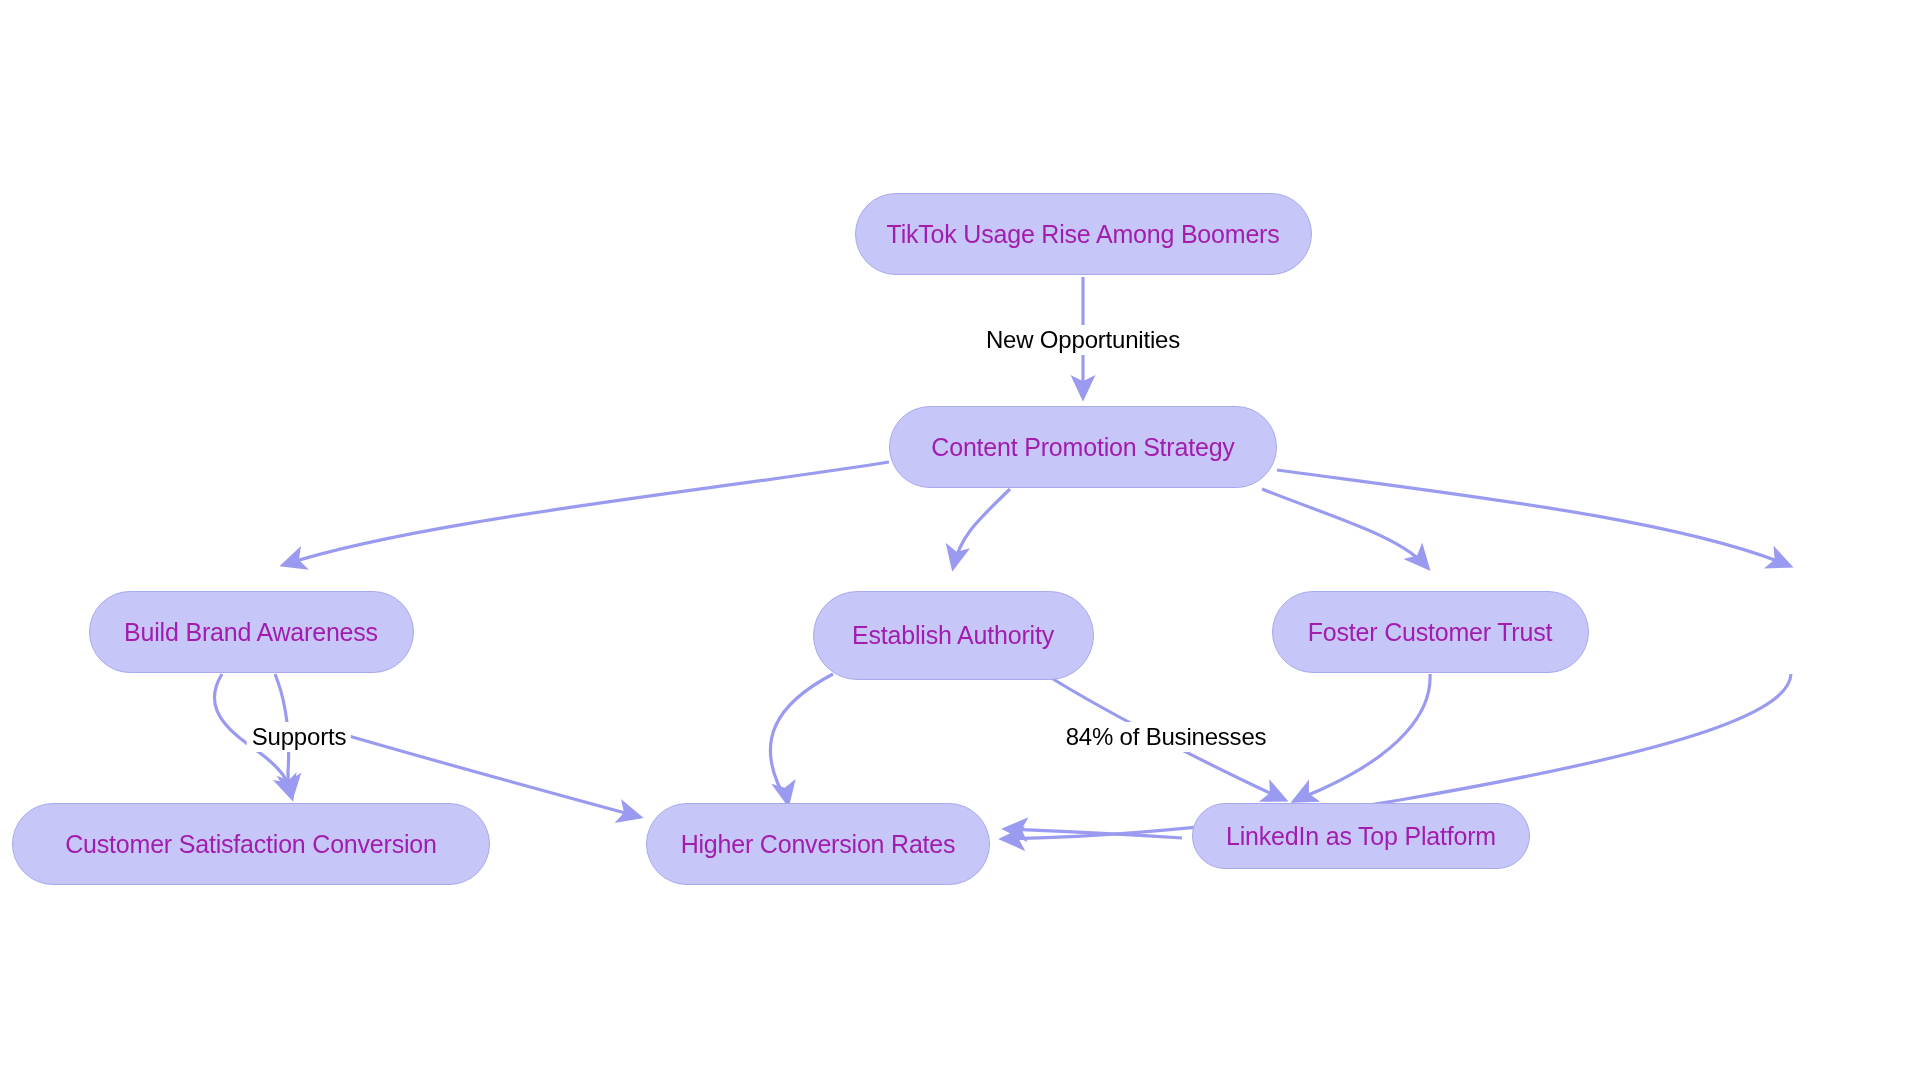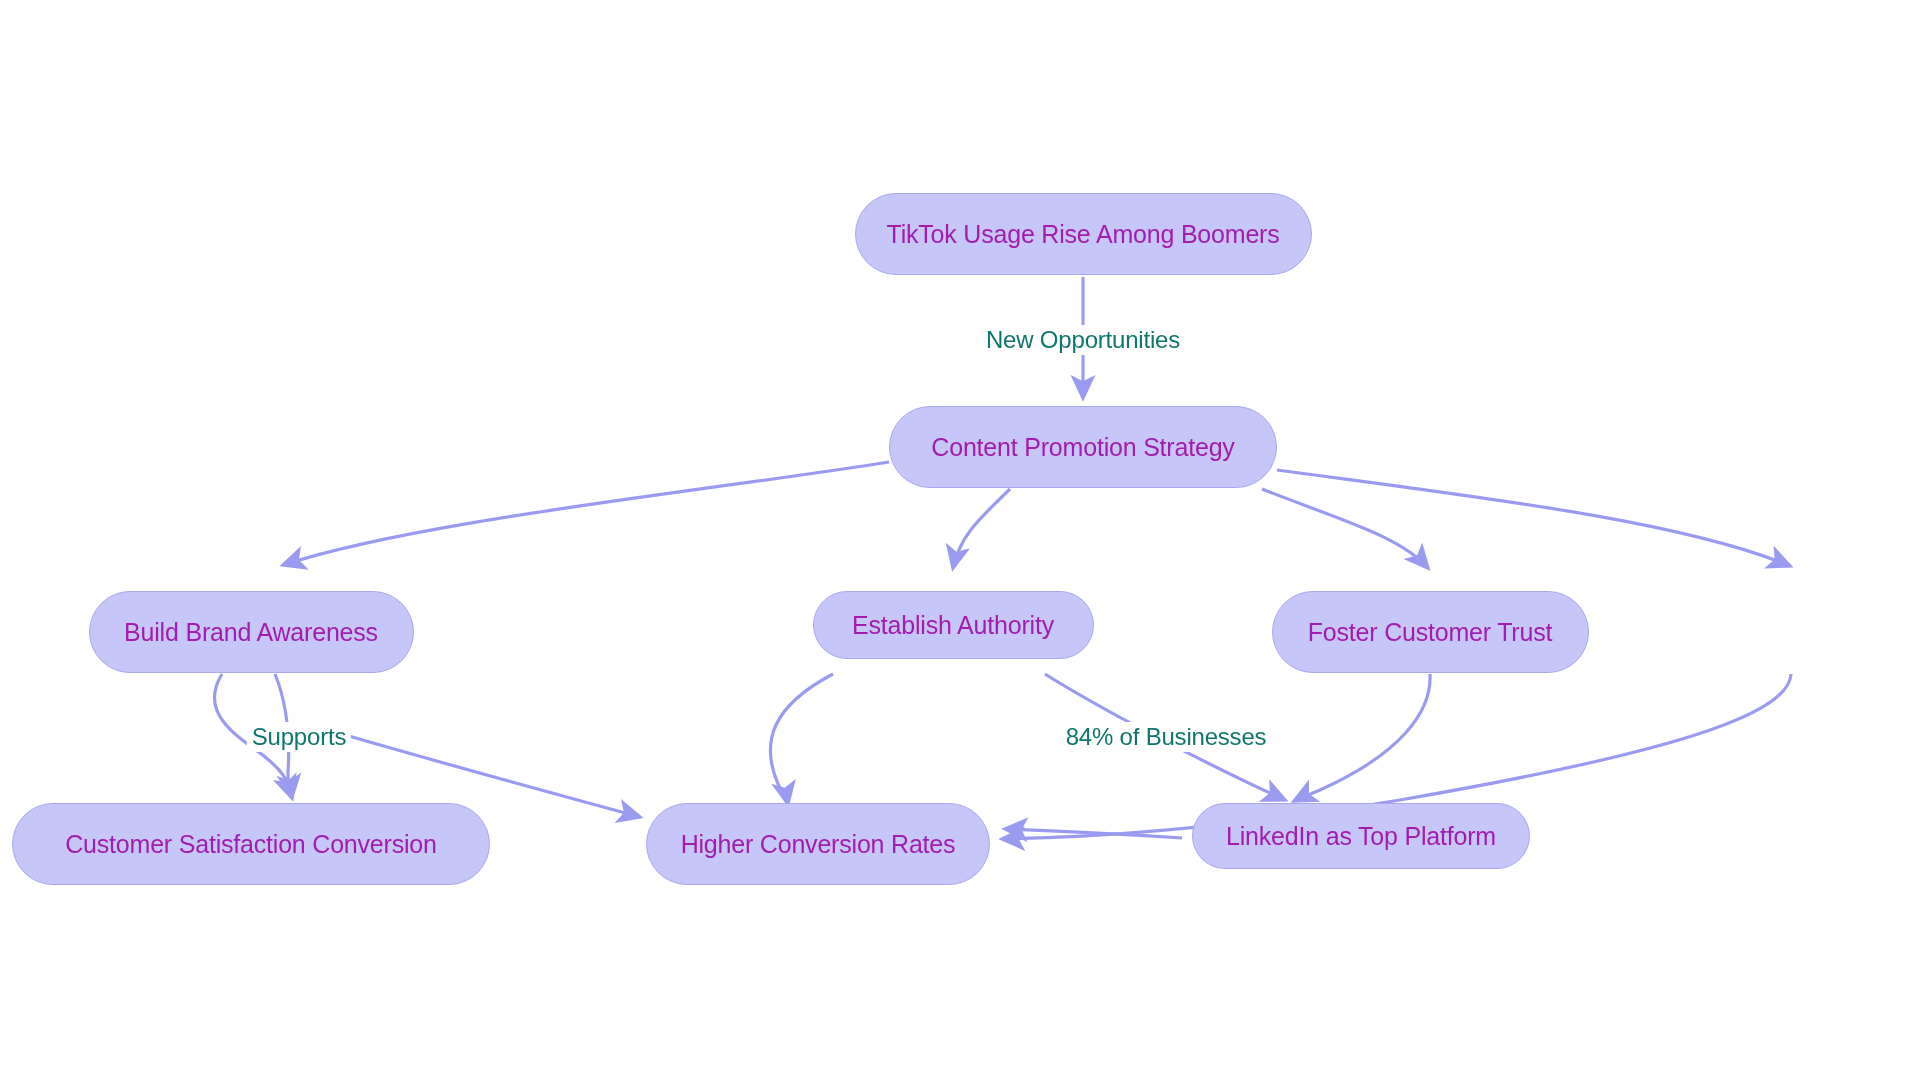--- a/index.html
+++ b/index.html
@@ -38,21 +38,21 @@
     border-radius: 999px;
     color: #a21caf;
     font-size: 25px;
     font-family: "Liberation Sans", sans-serif;
     letter-spacing: -0.2px;
     white-space: nowrap;
   }
   .edge-label {
     position: absolute;
     transform: translate(-50%, -50%);
-    color: #0f766e;
+    color: #000000;
     font-size: 24px;
     font-family: "Liberation Sans", sans-serif;
     background: #ffffff;
     padding: 1px 5px;
     white-space: nowrap;
     letter-spacing: -0.2px;
   }
 </style>
 </head>
 <body>
@@ -100,21 +100,21 @@
   </div>
 
   <div class="node" style="left:88.5px; top:591px; width:325px; height:82px;">
     <span>Build Brand Awareness</span>
   </div>
 
   <div class="node" style="left:889px; top:406px; width:388px; height:82px;">
     <span>Content Promotion Strategy</span>
   </div>
 
-  <div class="node" style="left:812.5px; top:591px; width:281px; height:68px;align-items:center;">
+  <div class="node" style="left:812.5px; top:591px; width:281px; height:89px;align-items:center;">
     <span>Establish Authority</span>
   </div>
 
   <div class="node" style="left:1271.5px; top:591px; width:317px; height:82px;text-align:right;">
     <span>Foster Customer Trust</span>
   </div>
 
 
   <div class="node" style="left:12px; top:803px; width:478px; height:82px;">
     <span>Customer Satisfaction Conversion</span>

